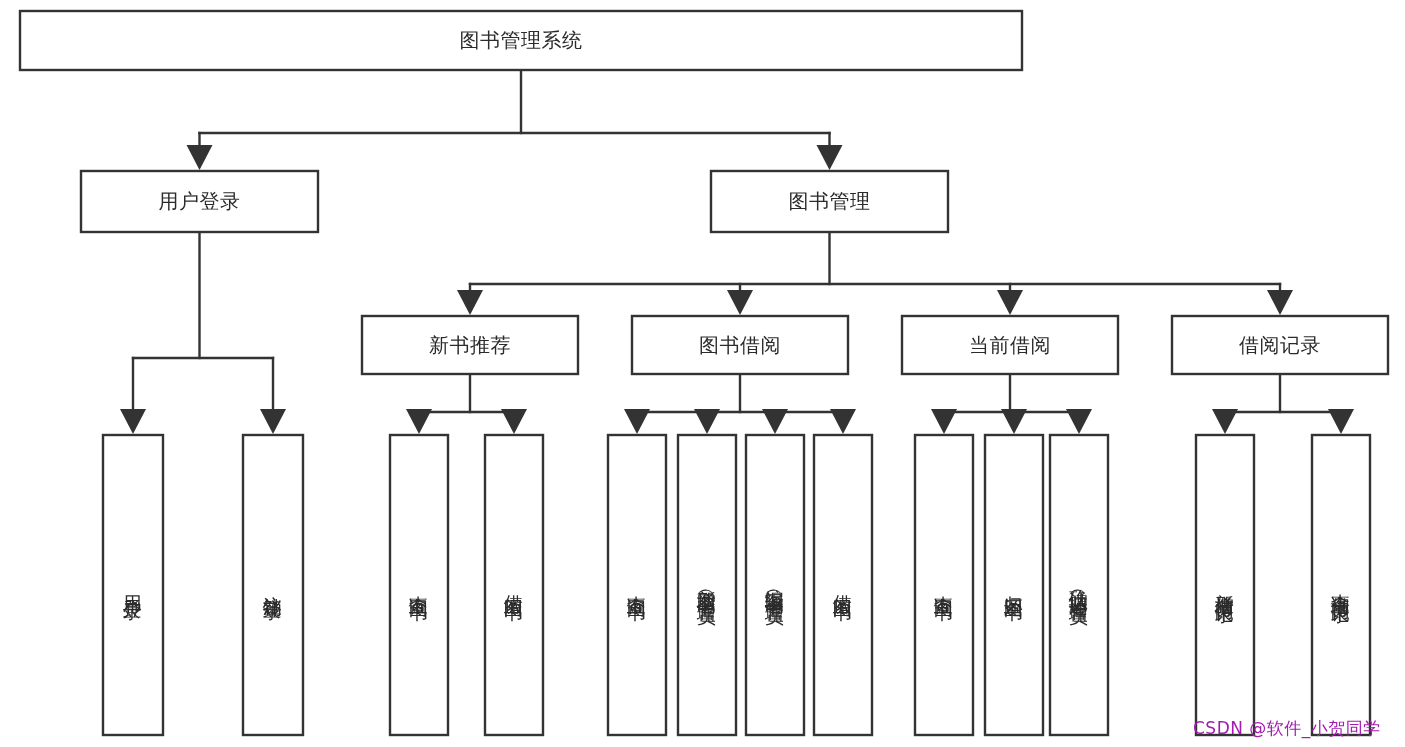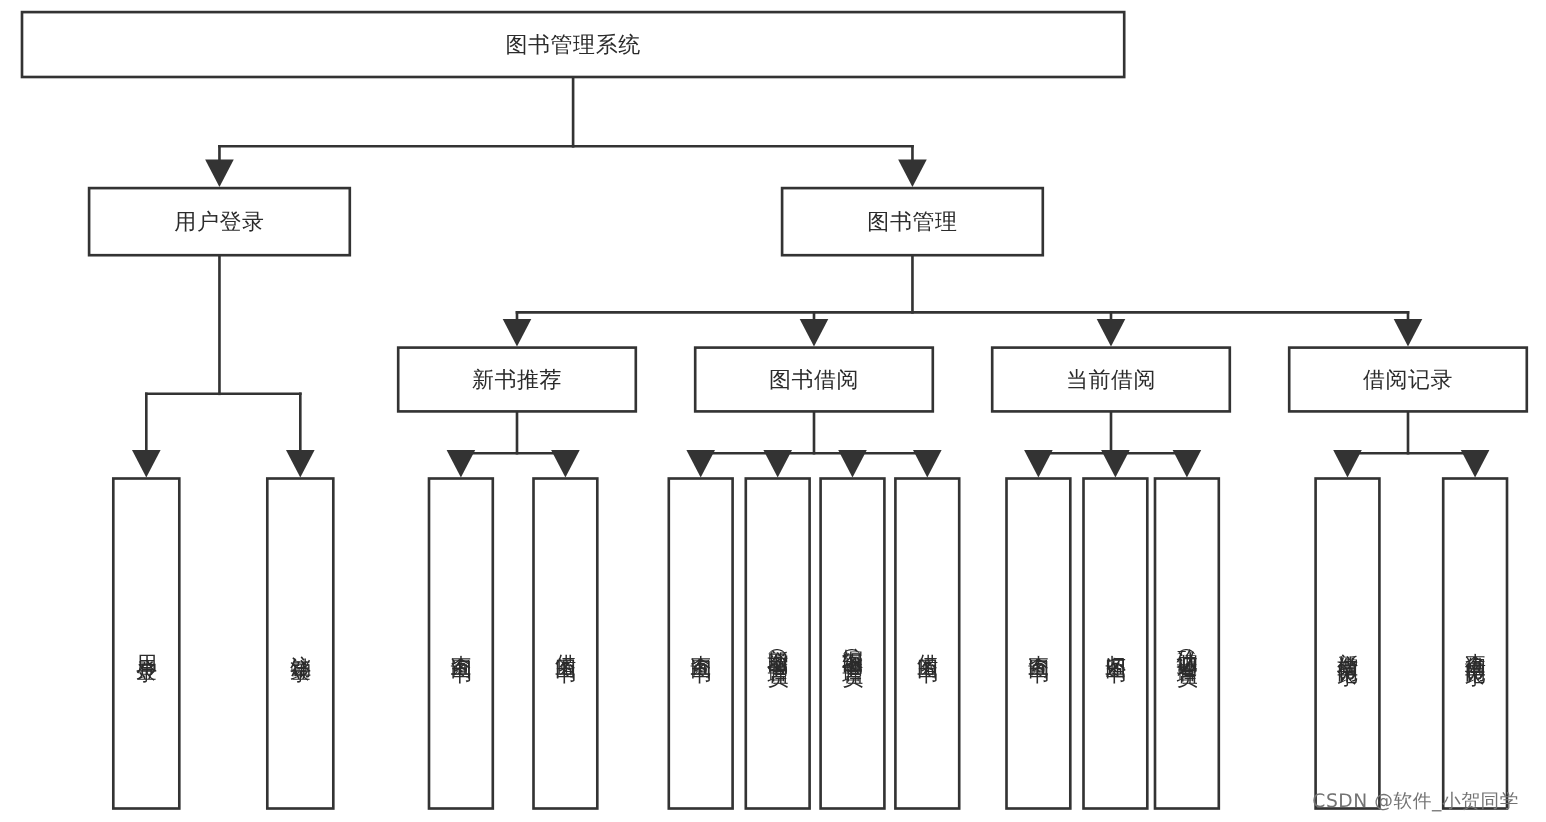--- a/index.html
+++ b/index.html
@@ -174,15 +174,15 @@
       <div class="node-label-v" style="left: 678px; top: 435px; width: 58px; height: 300px; display: flex; align-items: center; justify-content: center; color: rgb(43, 43, 43);">新增图书（管理员）</div>
       <div class="node-label-v" style="left: 746px; top: 435px; width: 58px; height: 300px; display: flex; align-items: center; justify-content: center; color: rgb(43, 43, 43);">编辑图书（管理员）</div>
       <div class="node-label-v" style="left: 814px; top: 435px; width: 58px; height: 300px; display: flex; align-items: center; justify-content: center; color: rgb(43, 43, 43);">借阅图书</div>
       <div class="node-label-v" style="left: 915px; top: 435px; width: 58px; height: 300px; display: flex; align-items: center; justify-content: center; color: rgb(43, 43, 43);">查询图书</div>
       <div class="node-label-v" style="left: 985px; top: 435px; width: 58px; height: 300px; display: flex; align-items: center; justify-content: center; color: rgb(43, 43, 43);">归还图书</div>
       <div class="node-label-v" style="left: 1050px; top: 435px; width: 58px; height: 300px; display: flex; align-items: center; justify-content: center; color: rgb(43, 43, 43);">确认归还（管理员）</div>
       <div class="node-label-v" style="left: 1196px; top: 435px; width: 58px; height: 300px; display: flex; align-items: center; justify-content: center; color: rgb(43, 43, 43);">新增借阅记录</div>
       <div class="node-label-v" style="left: 1312px; top: 435px; width: 58px; height: 300px; display: flex; align-items: center; justify-content: center; color: rgb(43, 43, 43);">查询借阅记录</div>
     </div>
 
-  <div class="watermark" style="left: 1193px; top: 717px; color: #737373;">CSDN @软件_小贺同学</div>
+  <div class="watermark" style="left: 1193px; top: 717px; color: #a21caf;">CSDN @软件_小贺同学</div>
 
 </div>
 
 </body></html>

